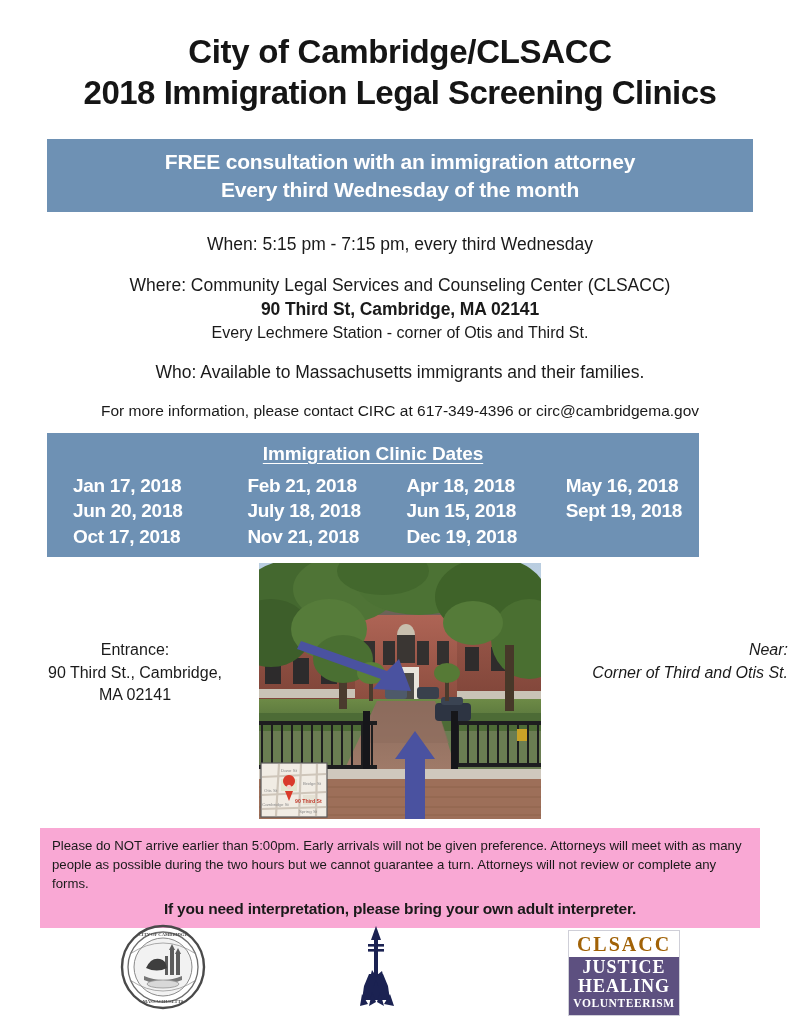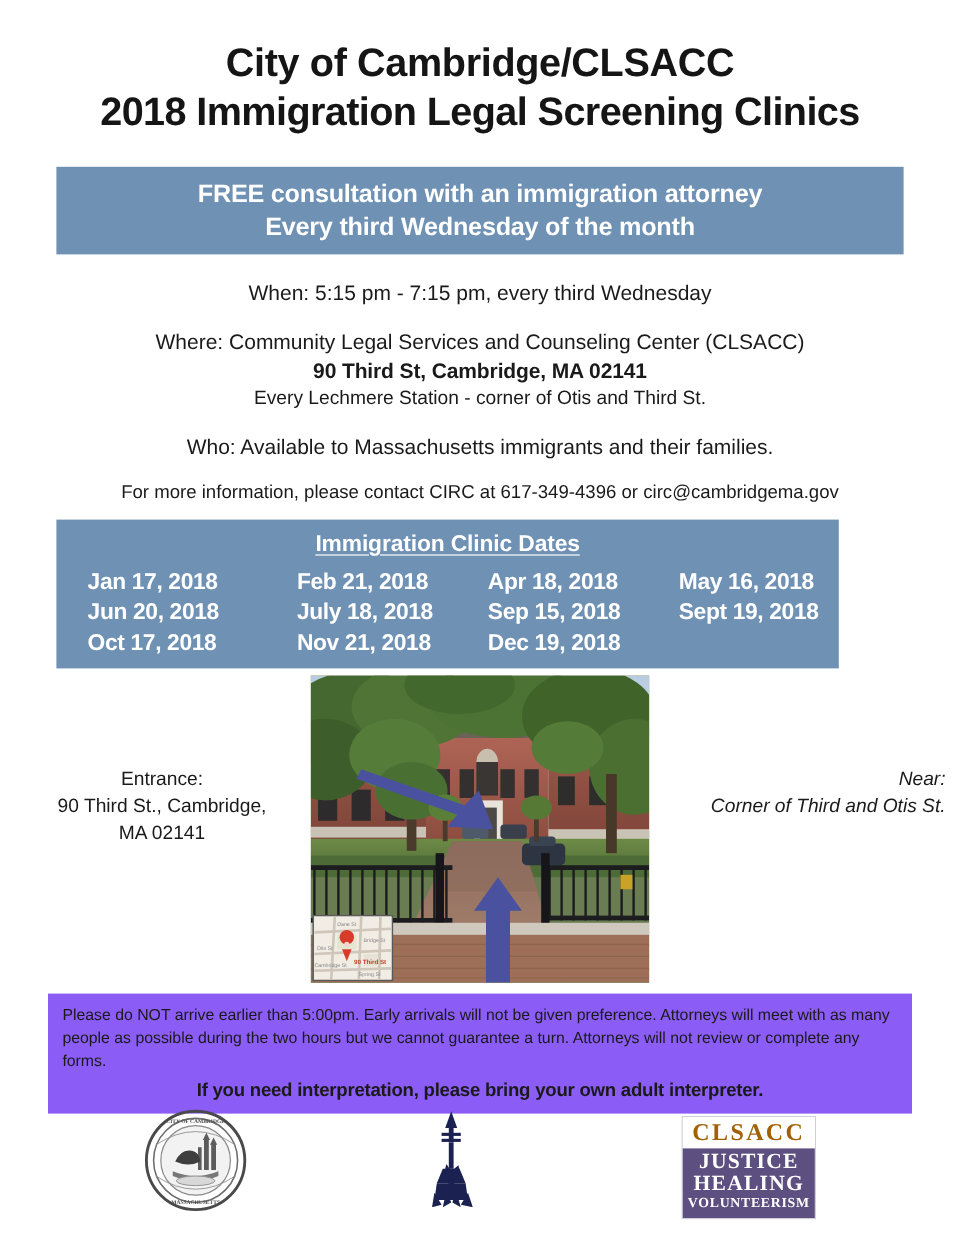--- a/index.html
+++ b/index.html
@@ -173,21 +173,21 @@
     font-style: italic;
   }
 
   
   .note {
     position: absolute;
     top: 828px;
     left: 40px;
     width: 720px;
     min-height: 88px;
-    background: #8b5cf6;
+    background: #f9a8d4;
     padding: 8px 12px 10px 12px;
     box-sizing: border-box;
   }
   .note-body {
     font-size: 13.2px;
     line-height: 1.45;
     text-align: left;
     color: #1a1a1a;
   }
   .note-bold {
@@ -274,21 +274,21 @@
 
   <div class="dates-panel">
     <div class="dates-header">Immigration Clinic Dates</div>
     <div class="dates-grid">
       <div class="date-cell">Jan 17, 2018</div>
       <div class="date-cell">Feb 21, 2018</div>
       <div class="date-cell">Apr 18, 2018</div>
       <div class="date-cell">May 16, 2018</div>
       <div class="date-cell">Jun 20, 2018</div>
       <div class="date-cell">July 18, 2018</div>
-      <div class="date-cell">Sep 15, 2018</div>
+      <div class="date-cell">Jun 15, 2018</div>
       <div class="date-cell">Sept 19, 2018</div>
       <div class="date-cell">Oct 17, 2018</div>
       <div class="date-cell">Nov 21, 2018</div>
       <div class="date-cell">Dec 19, 2018</div>
     </div>
   </div>
 
   <div class="photo-row">
 
     <div class="cap-left">

